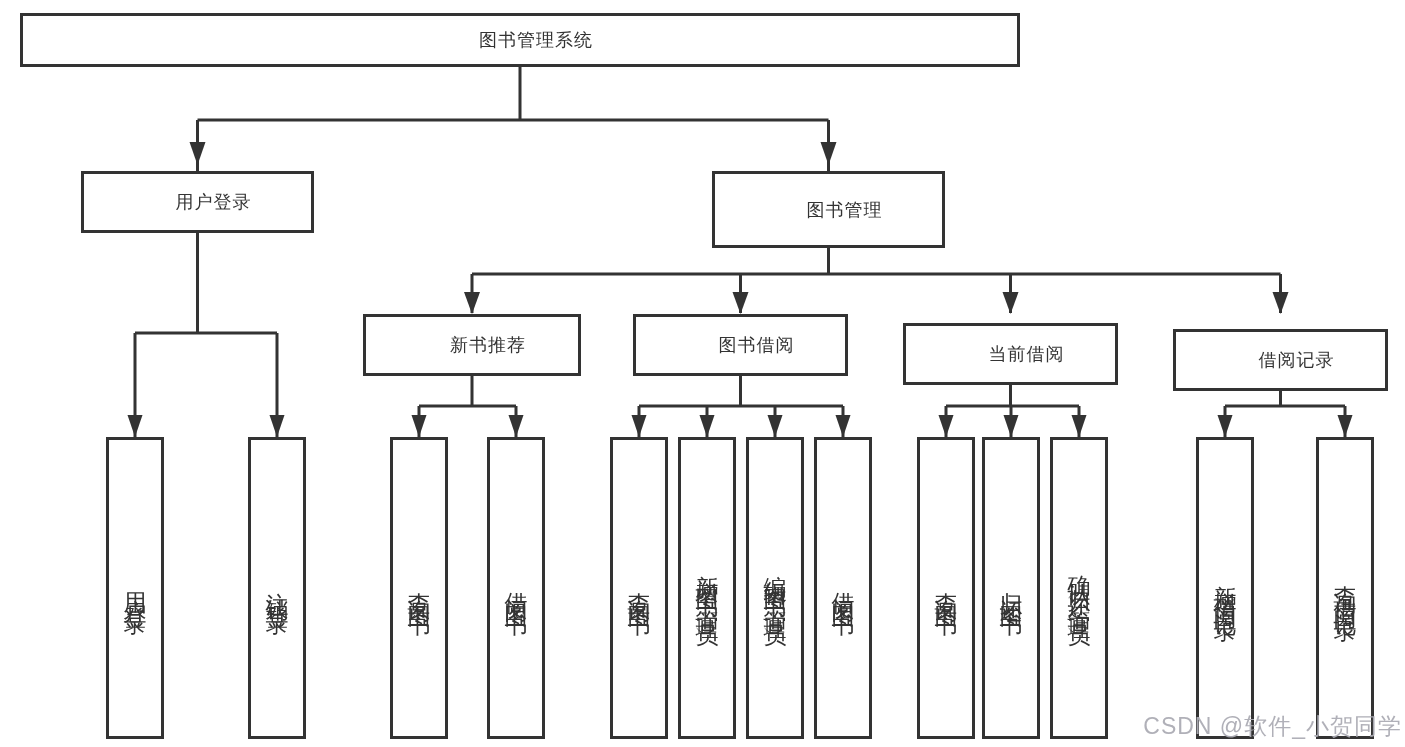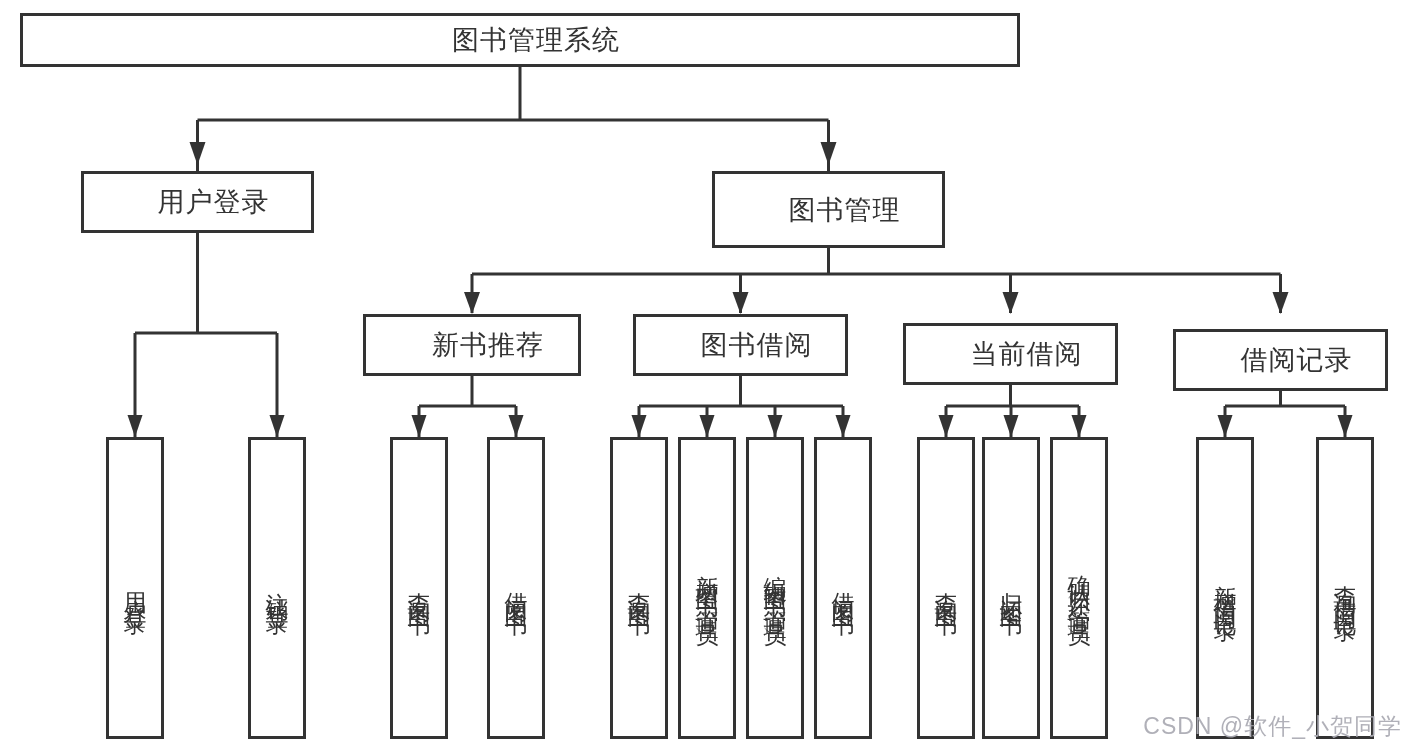--- a/index.html
+++ b/index.html
@@ -26,21 +26,21 @@
     box-sizing: border-box;
     border: 3px solid #333333;
     background: #ffffff;
     display: flex;
     align-items: center;
     justify-content: center;
     z-index: 2;
     color: #333333;
   }
   .hbox {
-    font-size: 27px;
+    font-size: 18px;
     letter-spacing: 1px;
     padding-left: 32px;
   }
   .root {
     left: 20px; top: 13px; width: 1000px; height: 54px;
   }
   .vbox {
     width: 58px;
     height: 302px;
     top: 437px;

